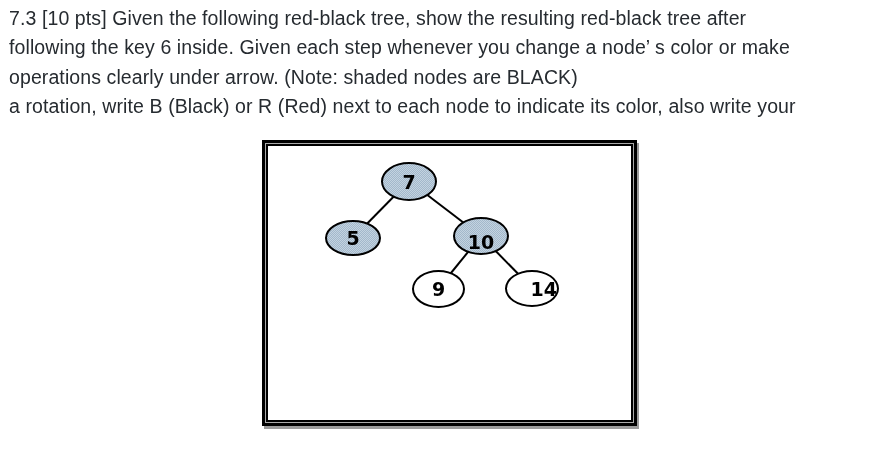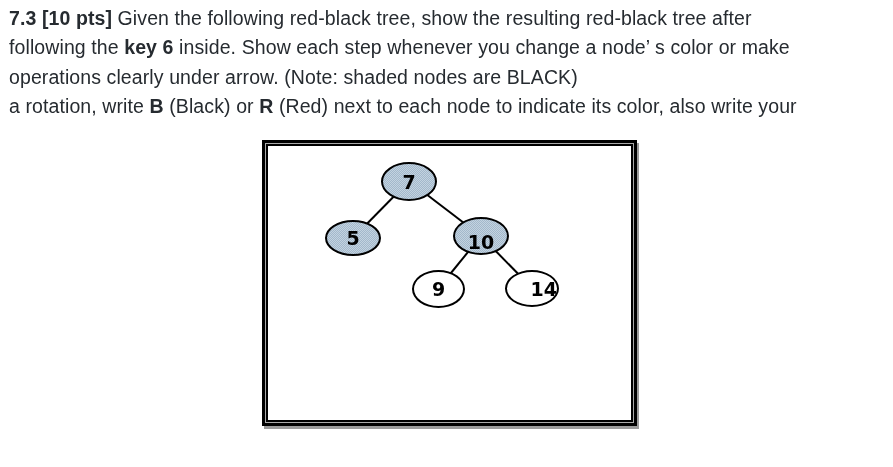--- a/index.html
+++ b/index.html
@@ -22,21 +22,21 @@
     position: absolute;
     left: 9px;
     top: 4px;
     width: 880px;
     color: #262b30;
     font-size: 19.5px;
     line-height: 29.4px;
     letter-spacing: 0.1px;
   }
   .q-line { white-space: nowrap; }
-  .b { font-weight: bold; }
+  .b { font-weight: normal; }
   
   .diagram-outer {
     position: absolute;
     left: 262px;
     top: 140px;
     width: 375px;
     height: 286px;
     box-sizing: border-box;
     border: 4px solid #000000;
     background: #ffffff;
@@ -87,21 +87,21 @@
   .node-9  { left: 146px; top: 126px; width: 53px; height: 38px; }
   .node-14 { left: 239px; top: 126px; width: 54px; height: 37px; justify-content: flex-end; }
 </style>
 </head>
 <body>
 
 <div class="page">
 
   <div class="question">
     <div class="q-line"><span class="b">7.3 [10 pts]</span><span> Given the following red-black tree, show the resulting red-black tree after</span></div>
-    <div class="q-line"><span>following the </span><span class="b">key 6</span><span> inside. Show each step whenever you change a node’ s color or make</span></div>
+    <div class="q-line"><span>following the </span><span class="b">key 6</span><span> inside. Given each step whenever you change a node’ s color or make</span></div>
     <div class="q-line"><span>operations clearly under arrow. (Note: shaded nodes are BLACK)</span></div>
     <div class="q-line"><span>a rotation, write </span><span class="b">B</span><span> (Black) or </span><span class="b">R</span><span> (Red) next to each node to indicate its color, also write your</span></div>
   </div>
 
   <div class="diagram-outer">
     <div class="diagram-inner"></div>
     <div class="tree-layer">
       <svg class="edges-svg" viewBox="0 0 367 278">
         <line x1="143" y1="37" x2="87" y2="94" stroke="#000" stroke-width="2"></line>
         <line x1="143" y1="37" x2="215" y2="92" stroke="#000" stroke-width="2"></line>

